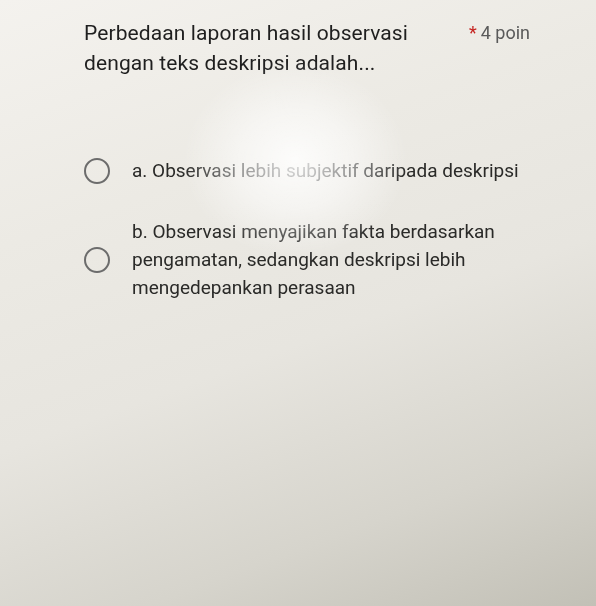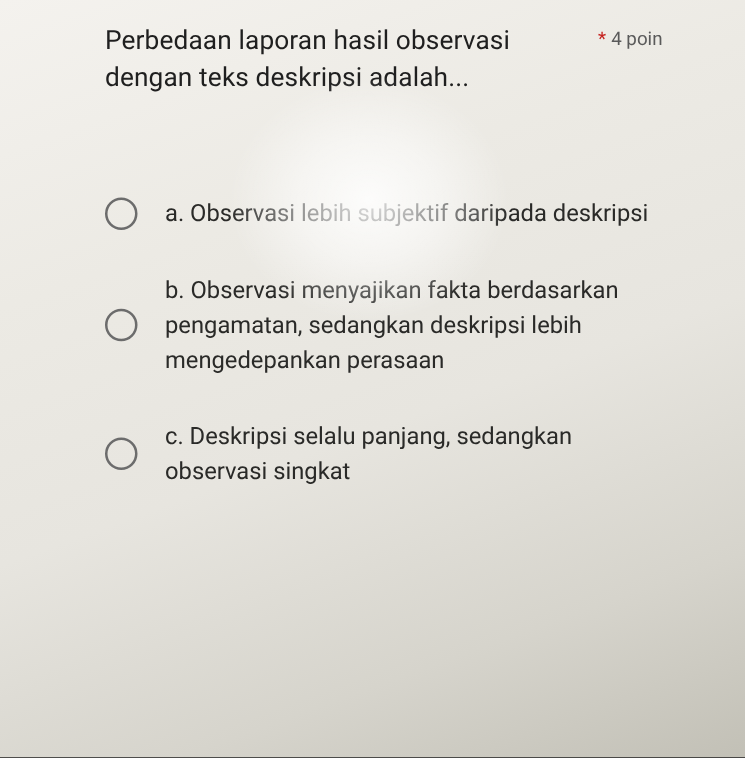--- a/index.html
+++ b/index.html
@@ -34,21 +34,21 @@
   .q-text {
     flex: 1 1 auto;
     font-size: 21px;
     line-height: 1.45;
     color: #1f1f1f;
     letter-spacing: 0.1px;
   }
   .points-wrap {
     flex: 0 0 auto;
     white-space: nowrap;
-    font-size: 15px;
+    font-size: 18px;
     color: #5a5a5a;
     margin-top: 4px;
   }
   .points-wrap .req {
     color: #c5221f;
     margin-right: 4px;
   }
   .options {
     margin-top: 78px;
     display: flex;
@@ -105,23 +105,19 @@
       <label class="option">
         <span class="radio"></span>
         <span class="opt-text">a. Observasi lebih subjektif daripada deskripsi</span>
       </label>
 
       <label class="option">
         <span class="radio"></span>
         <span class="opt-text">b. Observasi menyajikan fakta berdasarkan pengamatan, sedangkan deskripsi lebih mengedepankan perasaan</span>
       </label>
 
-      <label class="option">
-        <span class="radio"></span>
-        <span class="opt-text">c. Deskripsi selalu panjang, sedangkan observasi singkat</span>
-      </label>
 
 
     </div>
 
     <div class="glare"></div>
   </div>
 </div>
 
 </body></html>

